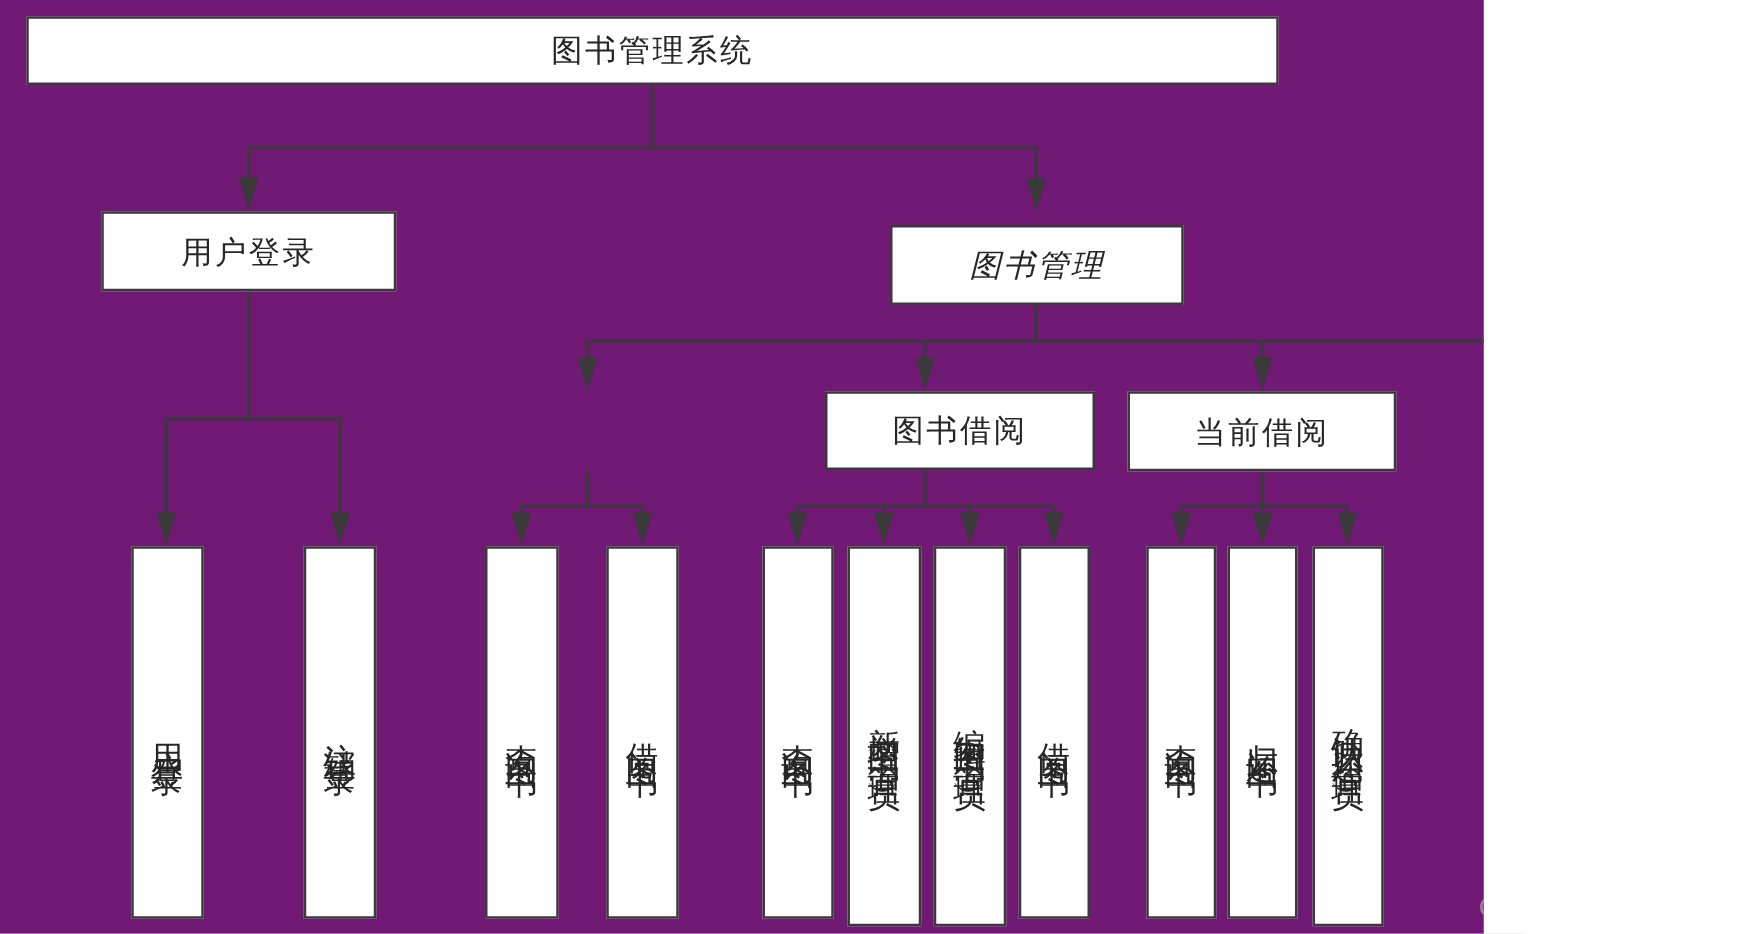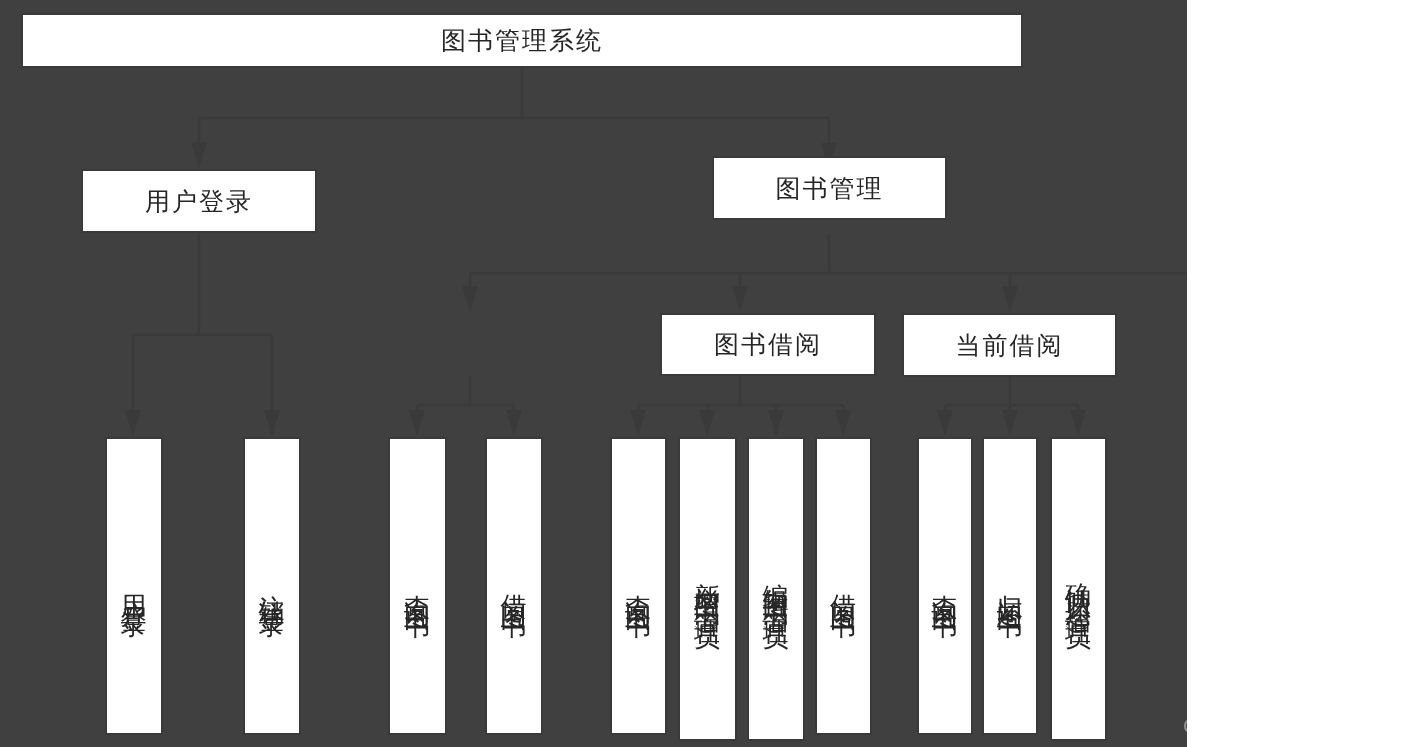--- a/index.html
+++ b/index.html
@@ -1,20 +1,20 @@
 <!DOCTYPE html>
 <html><head>
 <meta charset="utf-8">
 <style>
   html, body { margin: 0; padding: 0; background: #ffffff; }
   #stage {
     position: relative;
     width: 1187px;
     height: 747px;
-    background: #404040;
+    background: #701a75;
     font-family: "Liberation Sans", sans-serif;
     overflow: hidden;
   }
   .node {
     position: absolute;
     box-sizing: border-box;
     border: 2.5px solid #3a3a3a;
     background: #ffffff;
     display: flex;
     align-items: center;
@@ -123,21 +123,21 @@
     </g>
   </svg>
 
   <div class="node" style="left:21px; top:13px; width:1002px; height:55px;">
     <span class="hlabel">图书管理系统</span>
   </div>
 
   <div class="node" style="left:81px; top:169px; width:236px; height:64px;">
     <span class="hlabel">用户登录</span>
   </div>
-  <div class="node" style="left:712px; top:156px; width:235px; height:64px;">
+  <div class="node" style="left:712px; top:180px; width:235px; height:64px;font-style:italic;">
     <span class="hlabel">图书管理</span>
   </div>
 
   <div class="node" style="left:632px; top:313px; width:216px; height:63px;margin-left:28px;">
     <span class="hlabel">图书借阅</span>
   </div>
   <div class="node" style="left:902px; top:313px; width:215px; height:64px;">
     <span class="hlabel">当前借阅</span>
   </div>
 

